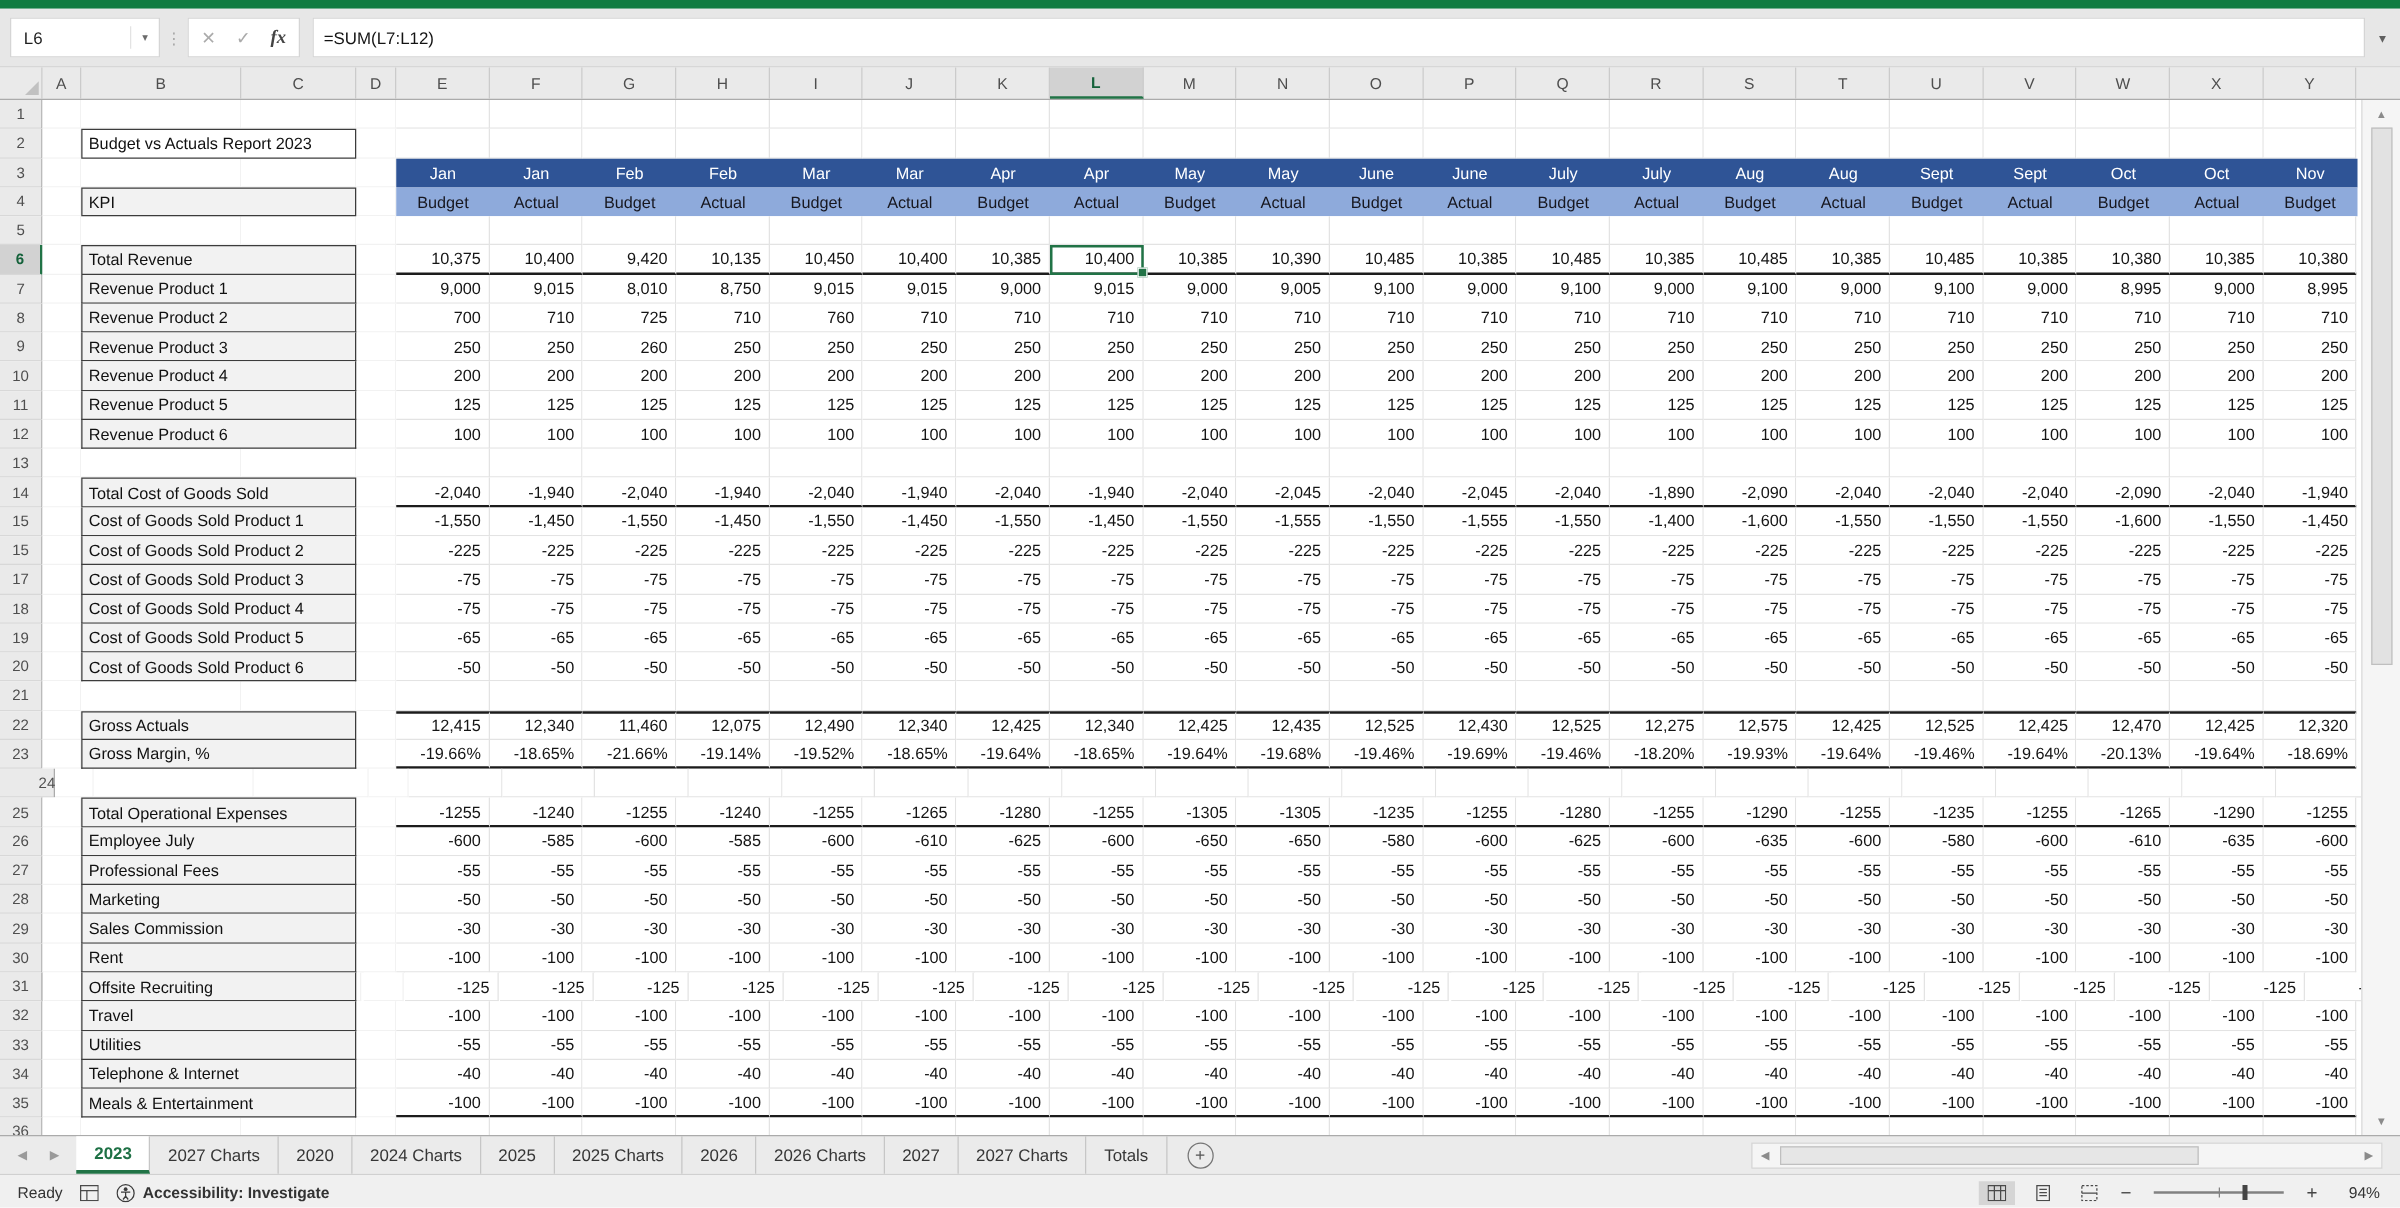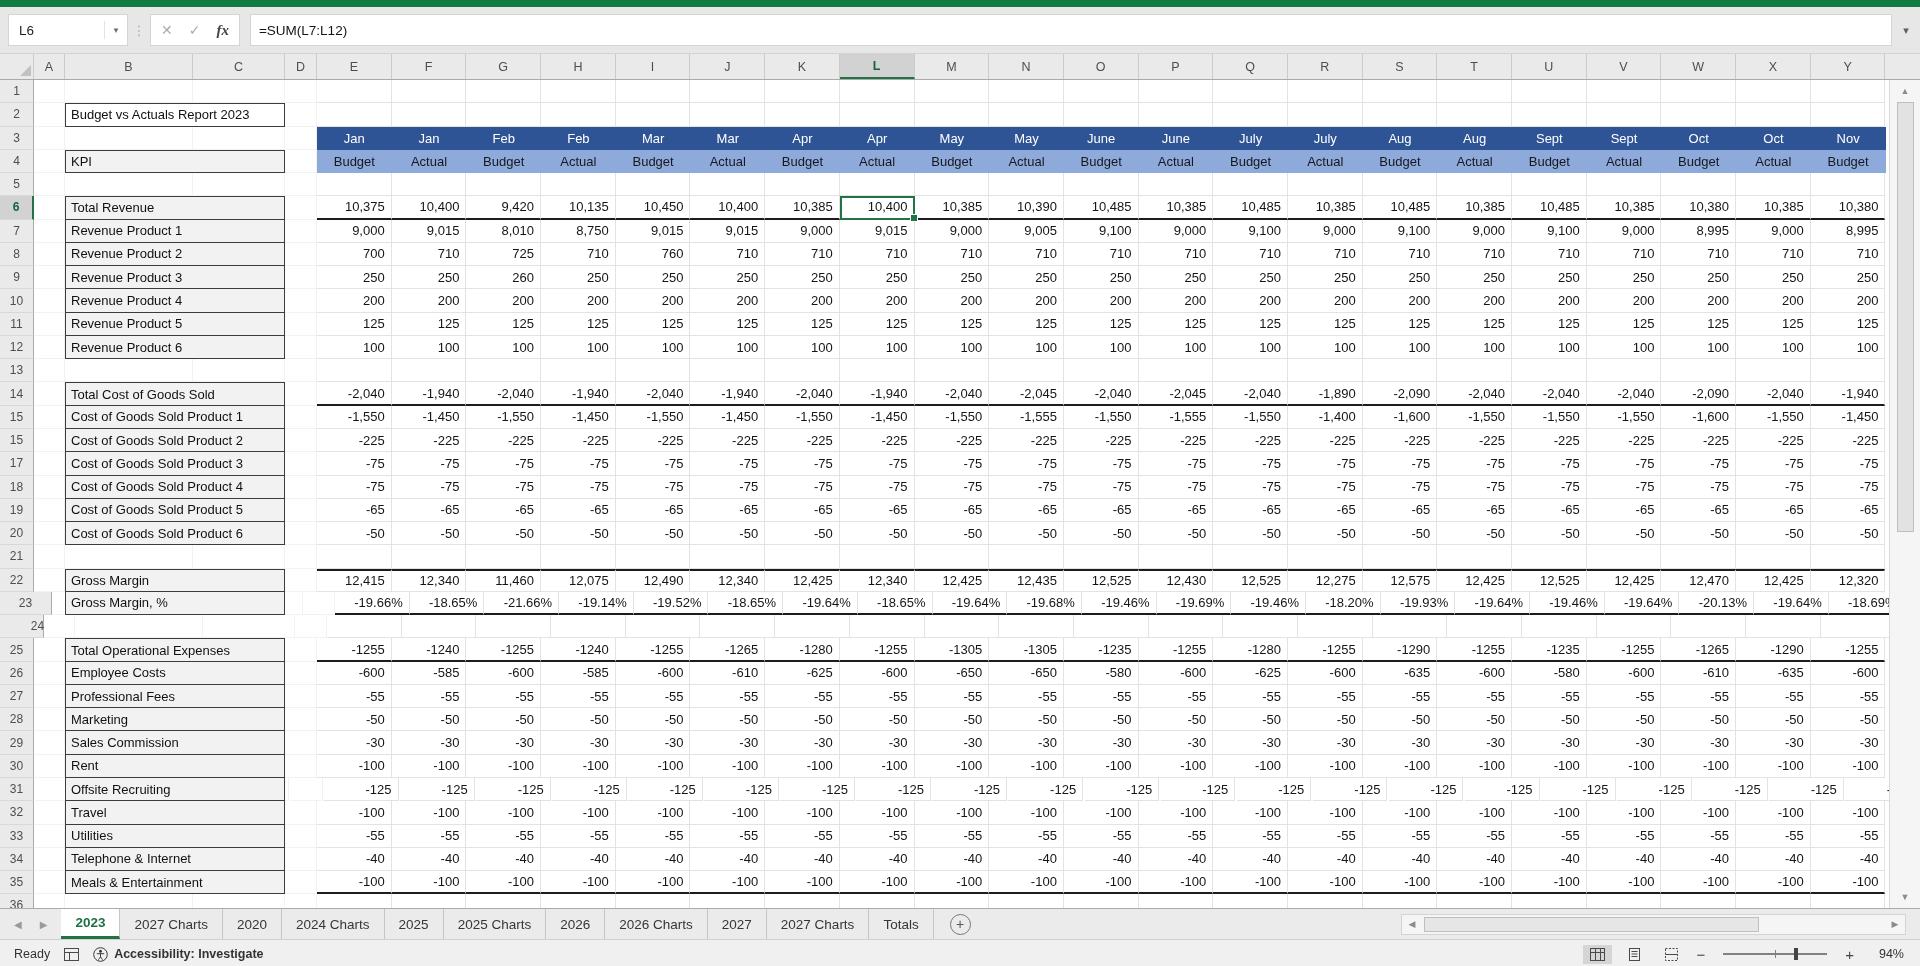--- a/index.html
+++ b/index.html
@@ -763,24 +763,24 @@
         <div class="dc bt" style="width: 74.7px;">12,430</div>
         <div class="dc bt" style="width: 74.7px;">12,525</div>
         <div class="dc bt" style="width: 74.7px;">12,275</div>
         <div class="dc bt" style="width: 74.7px;">12,575</div>
         <div class="dc bt" style="width: 74.7px;">12,425</div>
         <div class="dc bt" style="width: 74.7px;">12,525</div>
         <div class="dc bt" style="width: 74.7px;">12,425</div>
         <div class="dc bt" style="width: 74.7px;">12,470</div>
         <div class="dc bt" style="width: 74.7px;">12,425</div>
         <div class="dc bt" style="width: 74.7px;">12,320</div>
-        <div class="lbox first">Gross Margin</div>
-      </div>
-      <div class="row" style="height: 23.27px;">
-        <div class="rnum" style="width: 52px; text-align: center;">23</div>
+        <div class="lbox first">Gross Actuals</div>
+      </div>
+      <div class="row" style="height: 23.27px;">
+        <div class="rnum" style="width: 34px; text-align: center;">23</div>
         <div class="lzc" style="width: 31px;"></div>
         <div class="lzc" style="width: 128px;"></div>
         <div class="lzc" style="width: 92px;"></div>
         <div class="lzc" style="width: 32px;"></div>
         <div class="dc bb" style="width: 74.7px;">-19.66%</div>
         <div class="dc bb" style="width: 74.7px;">-18.65%</div>
         <div class="dc bb" style="width: 74.7px;">-21.66%</div>
         <div class="dc bb" style="width: 74.7px;">-19.14%</div>
         <div class="dc bb" style="width: 74.7px;">-19.52%</div>
         <div class="dc bb" style="width: 74.7px;">-18.65%</div>
@@ -878,21 +878,21 @@
         <div class="dc" style="width: 74.7px;">-600</div>
         <div class="dc" style="width: 74.7px;">-625</div>
         <div class="dc" style="width: 74.7px;">-600</div>
         <div class="dc" style="width: 74.7px;">-635</div>
         <div class="dc" style="width: 74.7px;">-600</div>
         <div class="dc" style="width: 74.7px;">-580</div>
         <div class="dc" style="width: 74.7px;">-600</div>
         <div class="dc" style="width: 74.7px;">-610</div>
         <div class="dc" style="width: 74.7px;">-635</div>
         <div class="dc" style="width: 74.7px;">-600</div>
-        <div class="lbox">Employee Costs</div>
+        <div class="lbox">Employee July</div>
       </div>
       <div class="row" style="height: 23.27px;">
         <div class="rnum" style="width: 34px;">27</div>
         <div class="lzc" style="width: 31px;"></div>
         <div class="lzc" style="width: 128px;"></div>
         <div class="lzc" style="width: 92px;"></div>
         <div class="lzc" style="width: 32px;"></div>
         <div class="dc" style="width: 74.7px;">-55</div>
         <div class="dc" style="width: 74.7px;">-55</div>
         <div class="dc" style="width: 74.7px;">-55</div>

